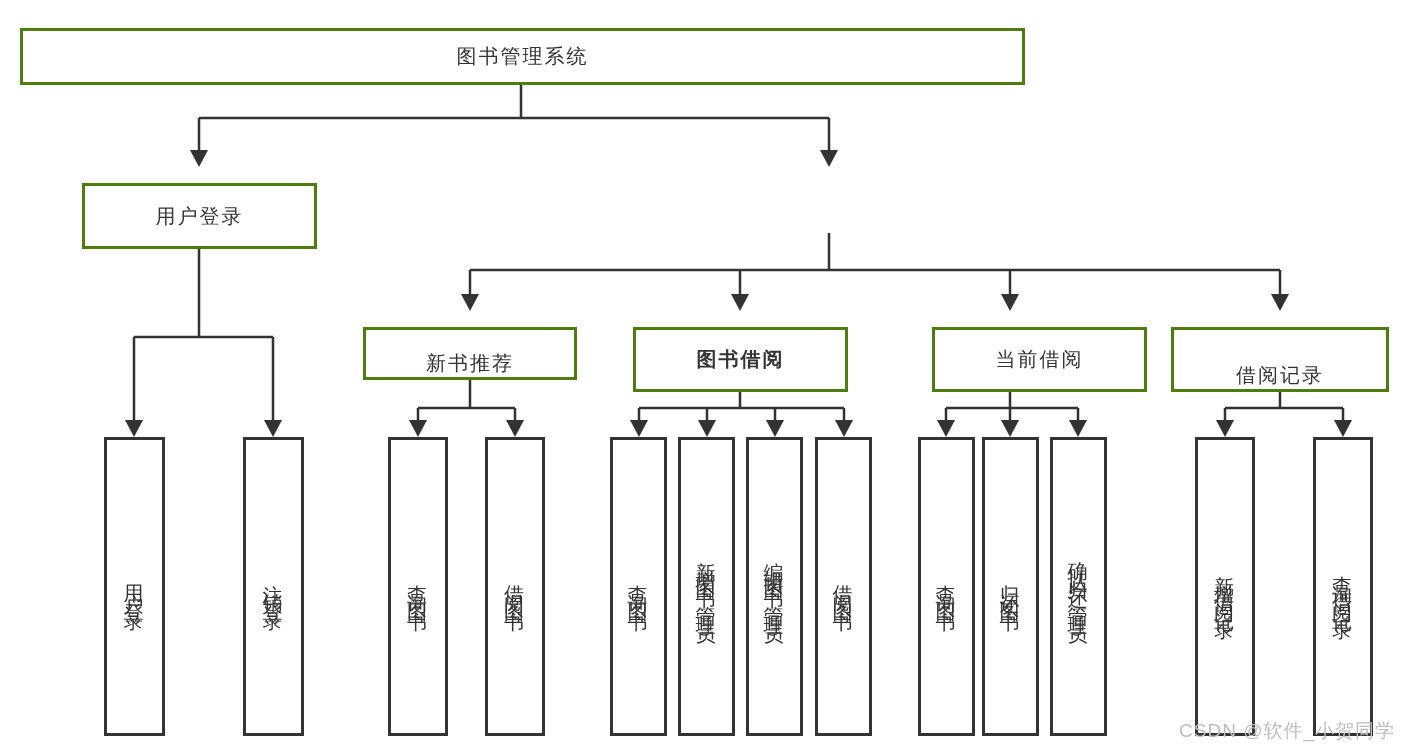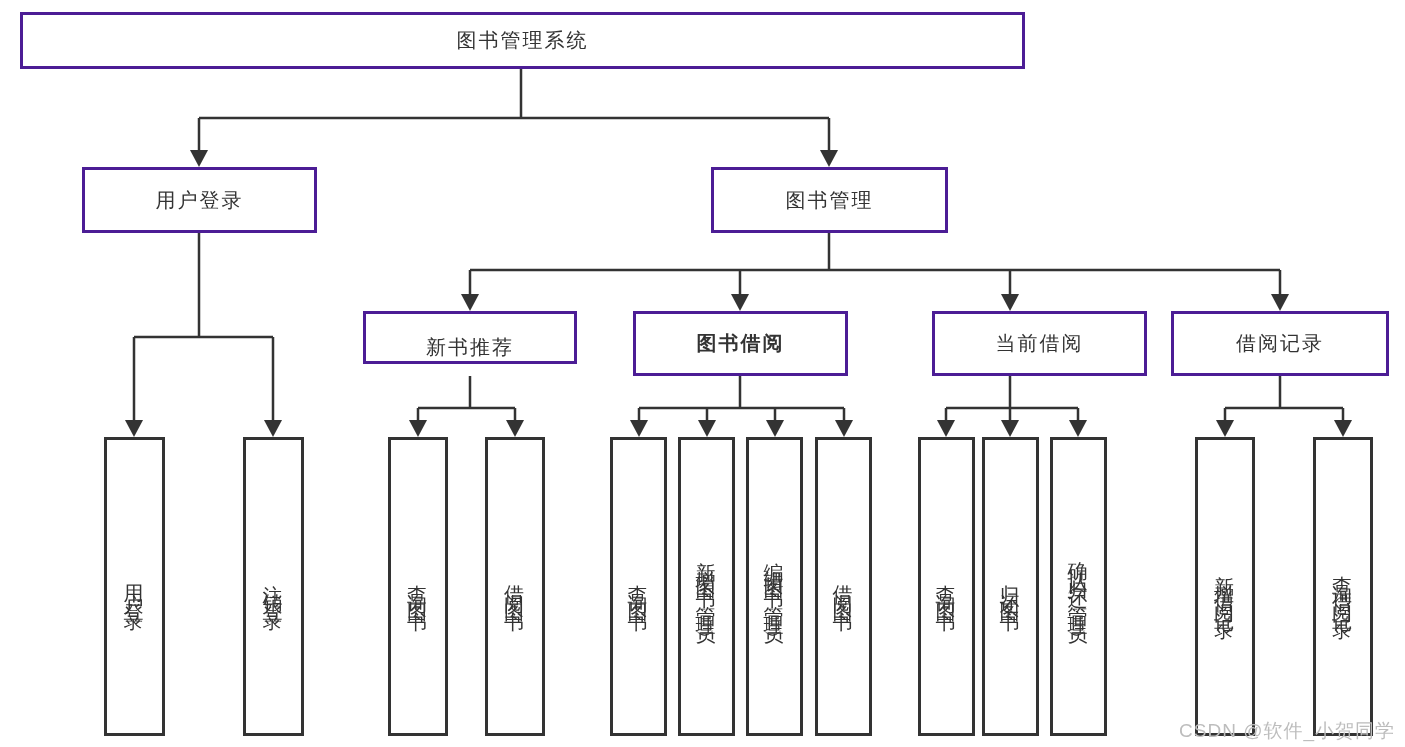--- a/index.html
+++ b/index.html
@@ -16,26 +16,27 @@
     overflow: hidden;
   }
   #wires {
     position: absolute;
     left: 0; top: 0;
     z-index: 1;
   }
   .hbox {
     position: absolute;
     box-sizing: border-box;
-    border: 3px solid #4c1d95;
+    border: 3px solid #4d7c0f;
     background: #ffffff;
     display: flex;
     align-items: center;
     justify-content: center;
     z-index: 2;
+    margin-top: 16px;
   }
   .hbox span {
     color: #333333;
     font-size: 20px;
     letter-spacing: 2px;
     white-space: nowrap;
   }
   .vbox {
     position: absolute;
     box-sizing: border-box;
@@ -105,34 +106,31 @@
     </g>
   </svg>
 
   <div class="hbox" style="left:20px; top:12px; width:1005px; height:57px;">
     <span>图书管理系统</span>
   </div>
 
   <div class="hbox" style="left:82px; top:167px; width:235px; height:66px;">
     <span>用户登录</span>
   </div>
-  <div class="hbox" style="left:711px; top:167px; width:237px; height:66px;">
-    <span>图书管理</span>
-  </div>
 
   <div class="hbox" style="left:363px; top:311px; width:214px; height:53px;align-items:flex-end;">
     <span>新书推荐</span>
   </div>
   <div class="hbox" style="left:633px; top:311px; width:215px; height:65px;font-weight:bold;">
     <span>图书借阅</span>
   </div>
   <div class="hbox" style="left:932px; top:311px; width:215px; height:65px;">
     <span>当前借阅</span>
   </div>
-  <div class="hbox" style="left:1171px; top:311px; width:218px; height:65px;">
+  <div class="hbox" style="left:1171px; top:311px; width:218px; height:65px;align-items:flex-end;">
     <span>借阅记录</span>
   </div>
 
   <div class="vbox" style="left:104px; width:61px;">
     <span>用户登录</span>
   </div>
   <div class="vbox" style="left:243px; width:61px;">
     <span>注销登录</span>
   </div>
 

